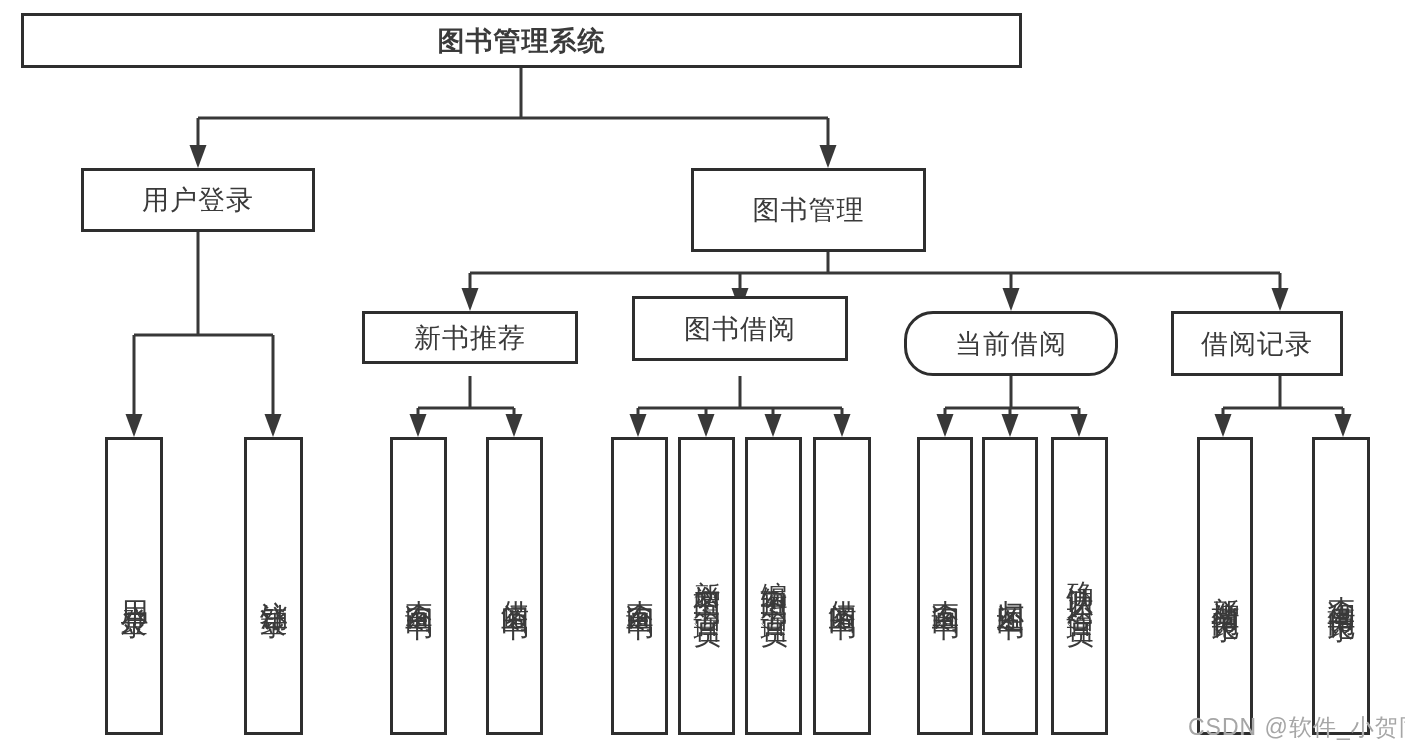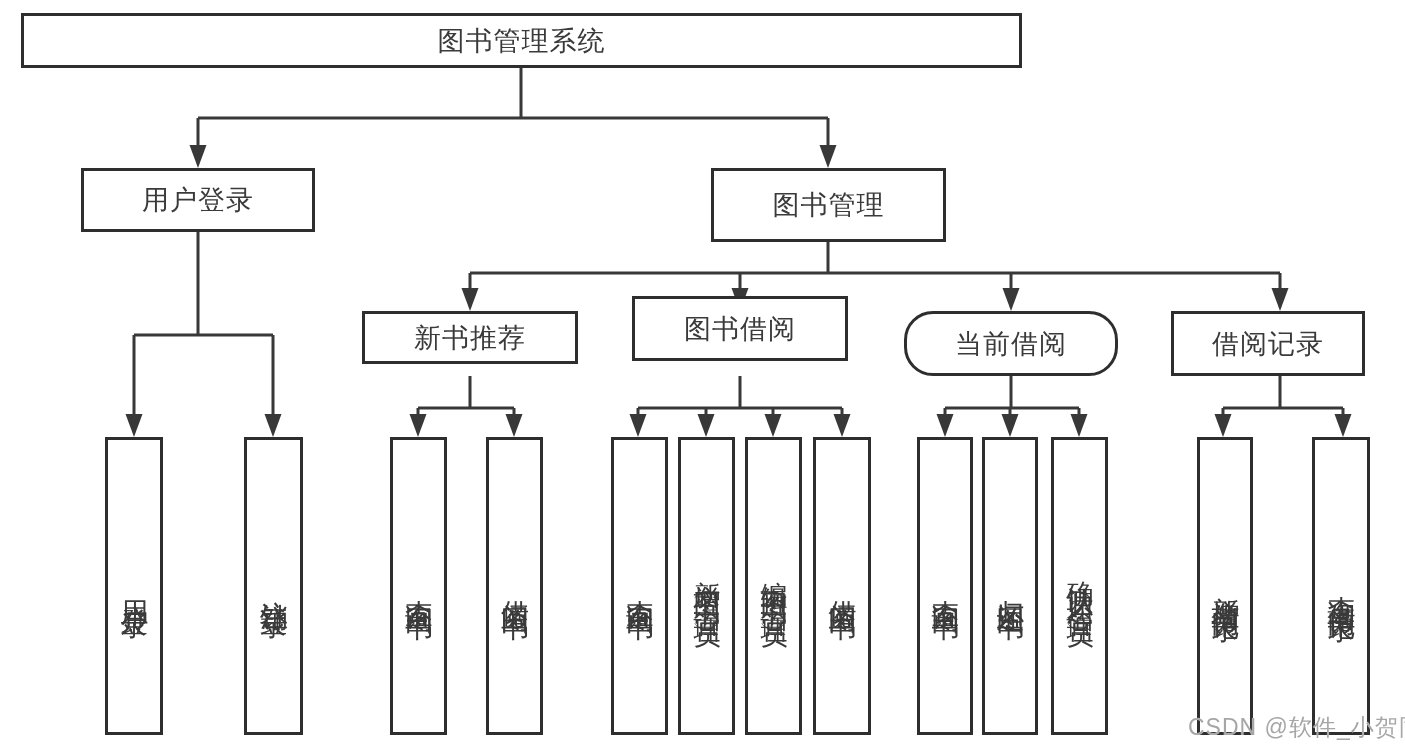--- a/index.html
+++ b/index.html
@@ -91,41 +91,41 @@
       <polygon points="764.5,414 781.5,414 773,437"></polygon>
       <polygon points="833.5,414 850.5,414 842,437"></polygon>
       <polygon points="936.5,414 953.5,414 945,437"></polygon>
       <polygon points="1001.5,414 1018.5,414 1010,437"></polygon>
       <polygon points="1070.5,414 1087.5,414 1079,437"></polygon>
       <polygon points="1214.5,414 1231.5,414 1223,437"></polygon>
       <polygon points="1334.5,414 1351.5,414 1343,437"></polygon>
     </g>
   </svg>
 
-  <div class="node hnode" style="left:21px; top:13px; width:1001px; height:55px;">
+  <div class="node hnode" style="left:21px; top:13px; width:1001px; height:55px;font-weight:bold;">
     <span>图书管理系统</span>
   </div>
 
   <div class="node hnode" style="left:81px; top:168px; width:234px; height:64px;">
     <span>用户登录</span>
   </div>
-  <div class="node hnode" style="left:711px; top:168px; width:235px; height:74px;">
+  <div class="node hnode" style="left:691px; top:168px; width:235px; height:84px;">
     <span>图书管理</span>
   </div>
 
   <div class="node hnode" style="left:362px; top:311px; width:216px; height:53px;">
     <span>新书推荐</span>
   </div>
   <div class="node hnode" style="left:632px; top:296px; width:216px; height:65px;">
     <span>图书借阅</span>
   </div>
   <div class="node hnode" style="left:904px; top:311px; width:214px; height:65px;border-radius:29px;">
     <span>当前借阅</span>
   </div>
-  <div class="node hnode" style="left:1171px; top:311px; width:194px; height:65px;">
+  <div class="node hnode" style="left:1171px; top:311px; width:172px; height:65px;">
     <span>借阅记录</span>
   </div>
 
   <div class="node leaf" style="left:105px; width:58px;">
     <span>用户登录</span>
   </div>
   <div class="node leaf" style="left:244px; width:59px;">
     <span>注销登录</span>
   </div>
 

